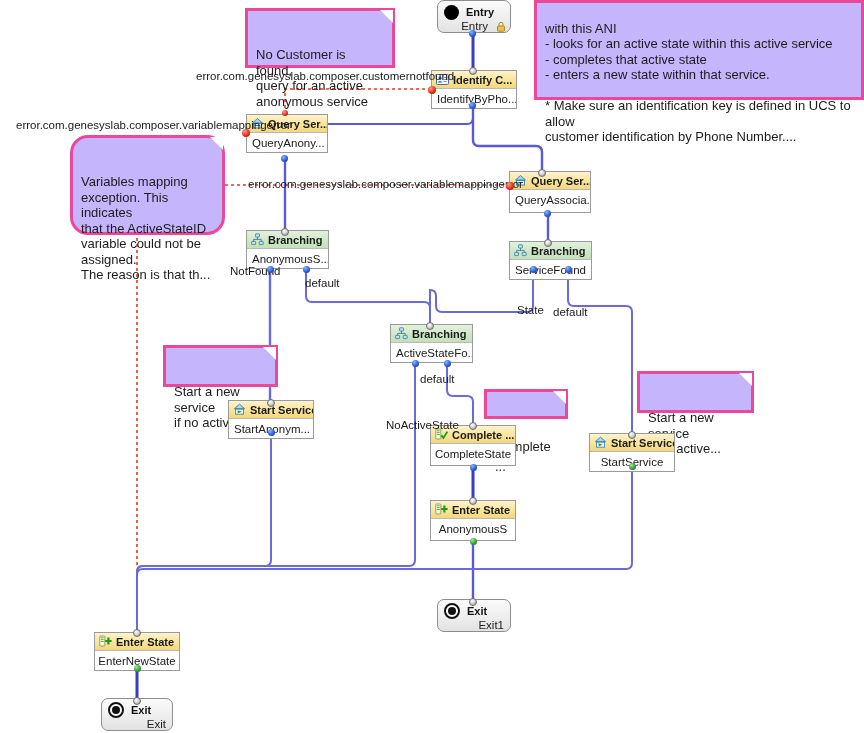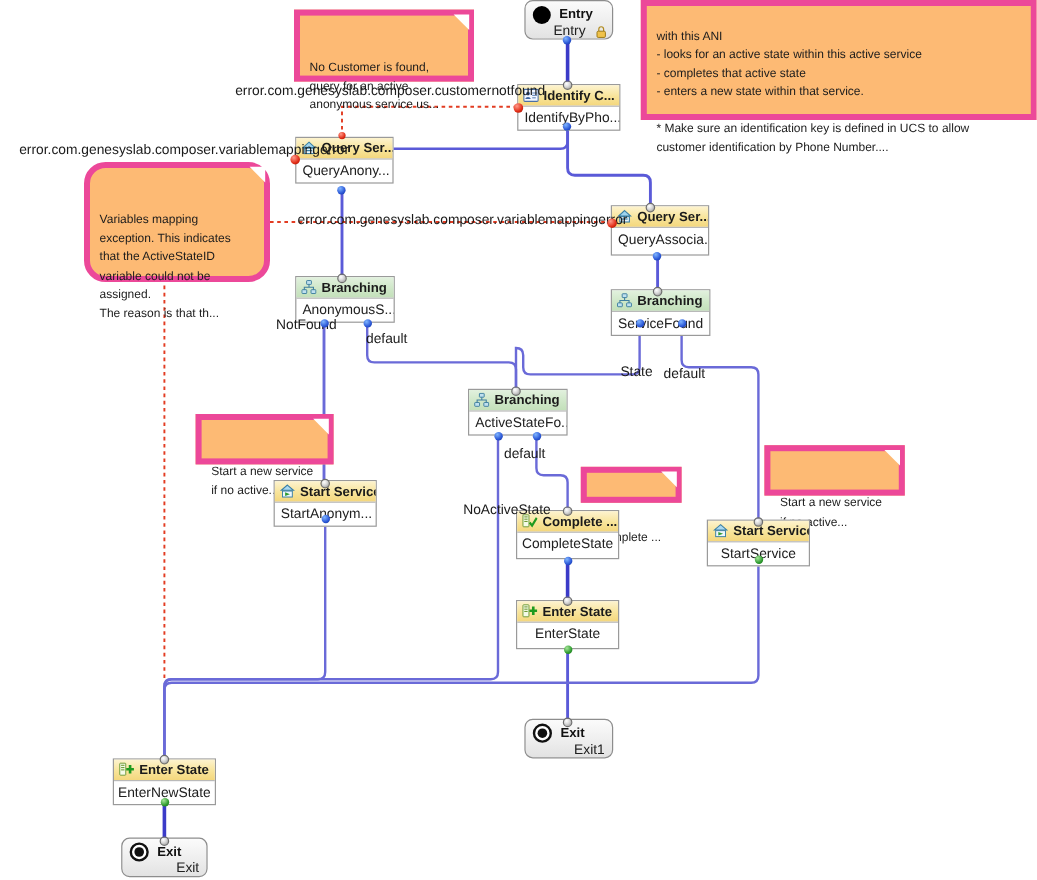--- a/index.html
+++ b/index.html
@@ -115,24 +115,24 @@
     width: 8px; height: 8px; border-radius: 50%;
     background: #111; display: block;
   }
 
   
   .ico { width: 13px; height: 13px; flex: none; display: block; }
 
   
   .note {
     position: absolute;
-    background: #fdba74;
-    border: 5px solid #ec4899;
+    background: #c4b5fd;
+    border: 3px solid #ec4899;
     box-sizing: border-box;
-    font-size: 10px;
+    font-size: 13px;
     color: #1c1c1c;
     line-height: 15.5px;
     padding: 5px 8px 4px 8px;
     z-index: 4;
     white-space: pre-line;
   }
   .note .fold {
     position: absolute;
     right: -1px; top: -1px;
     width: 0; height: 0;
@@ -481,21 +481,21 @@
     <div class="hdr hdr-gold">
       <svg class="ico" viewBox="0 0 13 13">
         <rect x="0.8" y="1" width="5" height="10" rx="0.6" fill="#f4fbe8" stroke="#6f9a36" stroke-width="0.8"></rect>
         <rect x="1.9" y="2.3" width="2.8" height="0.9" fill="#6f9a36"></rect>
         <rect x="1.9" y="4.2" width="2.8" height="0.9" fill="#6f9a36"></rect>
         <rect x="1.9" y="6.1" width="2.8" height="0.9" fill="#6f9a36"></rect>
         <path d="M9.4 2.4 L9.4 9.6 M6.2 6 L12.6 6" stroke="#1f9a1f" stroke-width="2.2" stroke-linecap="butt"></path>
       </svg>
       <span>Enter State</span>
     </div>
-    <div class="body">EnterState</div>
+    <div class="body">AnonymousS</div>
   </div>
 
   <div class="node center" style="left:94px; top:632px; width:86px; height:39px;">
     <div class="hdr hdr-gold">
       <svg class="ico" viewBox="0 0 13 13">
         <rect x="0.8" y="1" width="5" height="10" rx="0.6" fill="#f4fbe8" stroke="#6f9a36" stroke-width="0.8"></rect>
         <rect x="1.9" y="2.3" width="2.8" height="0.9" fill="#6f9a36"></rect>
         <rect x="1.9" y="4.2" width="2.8" height="0.9" fill="#6f9a36"></rect>
         <rect x="1.9" y="6.1" width="2.8" height="0.9" fill="#6f9a36"></rect>
         <path d="M9.4 2.4 L9.4 9.6 M6.2 6 L12.6 6" stroke="#1f9a1f" stroke-width="2.2" stroke-linecap="butt"></path>

